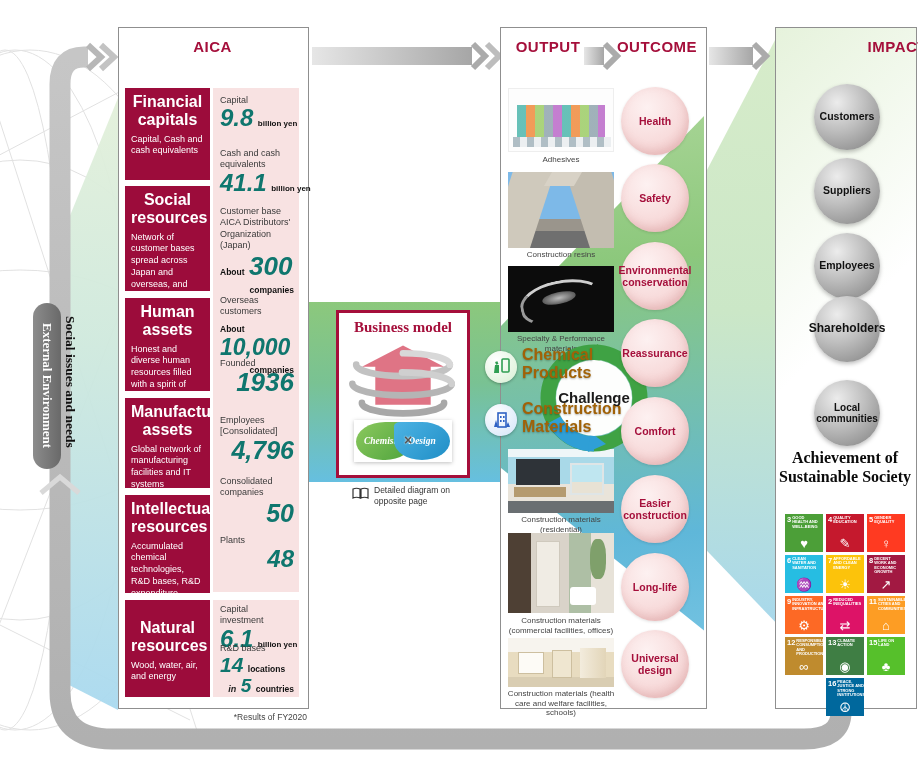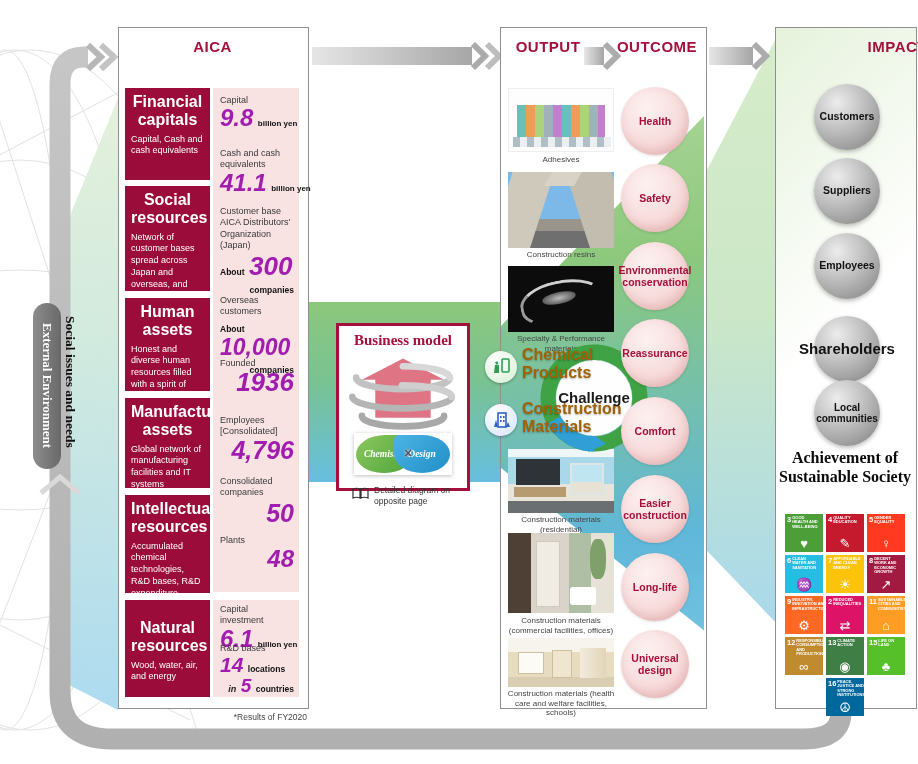--- a/index.html
+++ b/index.html
@@ -9,21 +9,21 @@
   .panel{position:absolute;background:#fff;border:1.5px solid #8f8f8f;z-index:2;}
   .coltitle{position:absolute;z-index:5;font-weight:bold;font-size:15px;letter-spacing:.5px;color:#A50F3B;}
   
   .asset{position:absolute;left:125px;width:85px;background:#9C0C3B;color:#fff;z-index:3;
          padding:5px 6px;box-sizing:border-box;}
   .asset .t{font-weight:bold;font-size:16px;text-align:center;line-height:1.15;margin-bottom:4px;}
   .asset .d{font-size:9px;line-height:1.3;}
   .pinkpanel{position:absolute;left:213px;width:86px;background:#F8E2E2;z-index:3;}
   .stat{position:absolute;left:7px;right:5px;}
   .stat .lb{font-size:9px;color:#3a3a3a;line-height:1.25;}
-  .big{font-style:italic;font-weight:bold;color:#a21caf;font-size:24px;line-height:1;margin-top:44px;}
+  .big{font-style:italic;font-weight:bold;color:#0f766e;font-size:24px;line-height:1;margin-top:44px;}
   .unit{font-size:8px;font-weight:bold;color:#111;}
   .pref{font-size:8.5px;font-weight:bold;color:#111;}
   .vr{white-space:nowrap;}
   .right{text-align:right;}
   
   .photo{position:absolute;left:508px;width:106px;z-index:3;}
   .cap{position:absolute;left:504px;width:114px;z-index:3;font-size:8px;color:#444;
        text-align:center;line-height:1.2;}
   
   .ocircle{position:absolute;left:621px;width:68px;height:68px;border-radius:50%;z-index:4;
@@ -191,21 +191,21 @@
     <div class="lb">R&amp;D bases</div>
     <div class="vr"><span class="big" style="font-size:21px;">14</span>
       <span class="unit" style="font-size:8.5px;">locations</span></div>
     <div class="right vr"><span style="font-style:italic;font-size:9px;font-weight:bold;">in</span>
       <span class="big" style="font-size:19px;">5</span>
       <span class="unit" style="font-size:8.5px;">countries</span></div>
   </div>
 </div>
 <div class="abs" style="left:180px;top:712px;width:127px;text-align:right;font-size:8.5px;color:#444;z-index:3;">*Results of FY2020</div>
 
-<div class="abs" style="left:336px;top:310px;width:134px;height:168px;background:#fff;border:3px solid #A50F3B;z-index:3;box-sizing:border-box;margin-top:13px;">
+<div class="abs" style="left:336px;top:310px;width:134px;height:168px;background:#fff;border:3px solid #A50F3B;z-index:3;box-sizing:border-box;">
   <div class="serif" style="text-align:center;font-weight:bold;font-size:15px;color:#A50F3B;margin-top:6px;">Business model</div>
   <svg width="128" height="88" viewBox="0 0 134 92" style="display:block;margin:0 auto;">
     <path d="M 96 66 L 96 26 L 110 26 L 67 4 L 24 26 L 38 26 L 38 66 Z" transform="translate(0,6)" fill="#dd6d7e" opacity="0.95" transform-origin="center"></path>
     <g fill="none" stroke-linecap="round">
       <path d="M 18 30 A 49 12 0 1 0 116 30" stroke="#c2c2c2" stroke-width="7"></path>
       <path d="M 14 50 A 52 12 0 1 0 118 50" stroke="#b5b5b5" stroke-width="7"></path>
       <path d="M 24 70 A 43 11 0 1 0 110 70" stroke="#a8a8a8" stroke-width="7"></path>
       <path d="M 116 30 A 49 12 0 0 0 67 18" stroke="#d8d8d8" stroke-width="7"></path>
       <path d="M 118 50 A 52 12 0 0 0 66 38" stroke="#cfcfcf" stroke-width="7"></path>
     </g>
@@ -318,21 +318,21 @@
 <div class="ocircle" style="top:553px;">Long-life</div>
 <div class="ocircle" style="top:630px;">Universal design</div>
 
 <div class="panel" style="left:775px;top:27px;width:140px;height:680px;
             background:linear-gradient(135deg,rgba(205,230,185,.5) 0%,rgba(255,255,255,0) 45%),#fff;"></div>
 <div class="coltitle" style="left:775px;top:38px;width:152px;text-align:right;">IMPACT</div>
 
 <div class="gsphere" style="top:84px;">Customers</div>
 <div class="gsphere" style="top:158px;">Suppliers</div>
 <div class="gsphere" style="top:233px;">Employees</div>
-<div class="gsphere" style="top:316px;font-size:15px;">Shareholders</div>
+<div class="gsphere" style="top:296px;font-size:12px;">Shareholders</div>
 <div class="gsphere" style="top:380px;font-size:10px;">Local communities</div>
 
 <div class="abs serif" style="left:779px;top:448px;width:132px;text-align:center;z-index:4;font-weight:bold;font-size:16px;color:#0a0a0a;line-height:1.2;">Achievement of Sustainable Society</div>
 
 <div class="abs" style="left:784px;top:514px;width:122px;z-index:4;display:flex;flex-wrap:wrap;gap:3px;justify-content:center;">
   <div class="sdg" style="background:#4C9F38;">
       <div class="hd">
         <span class="num">3</span>
         <span class="nm">Good health and well-being</span>
       </div>

